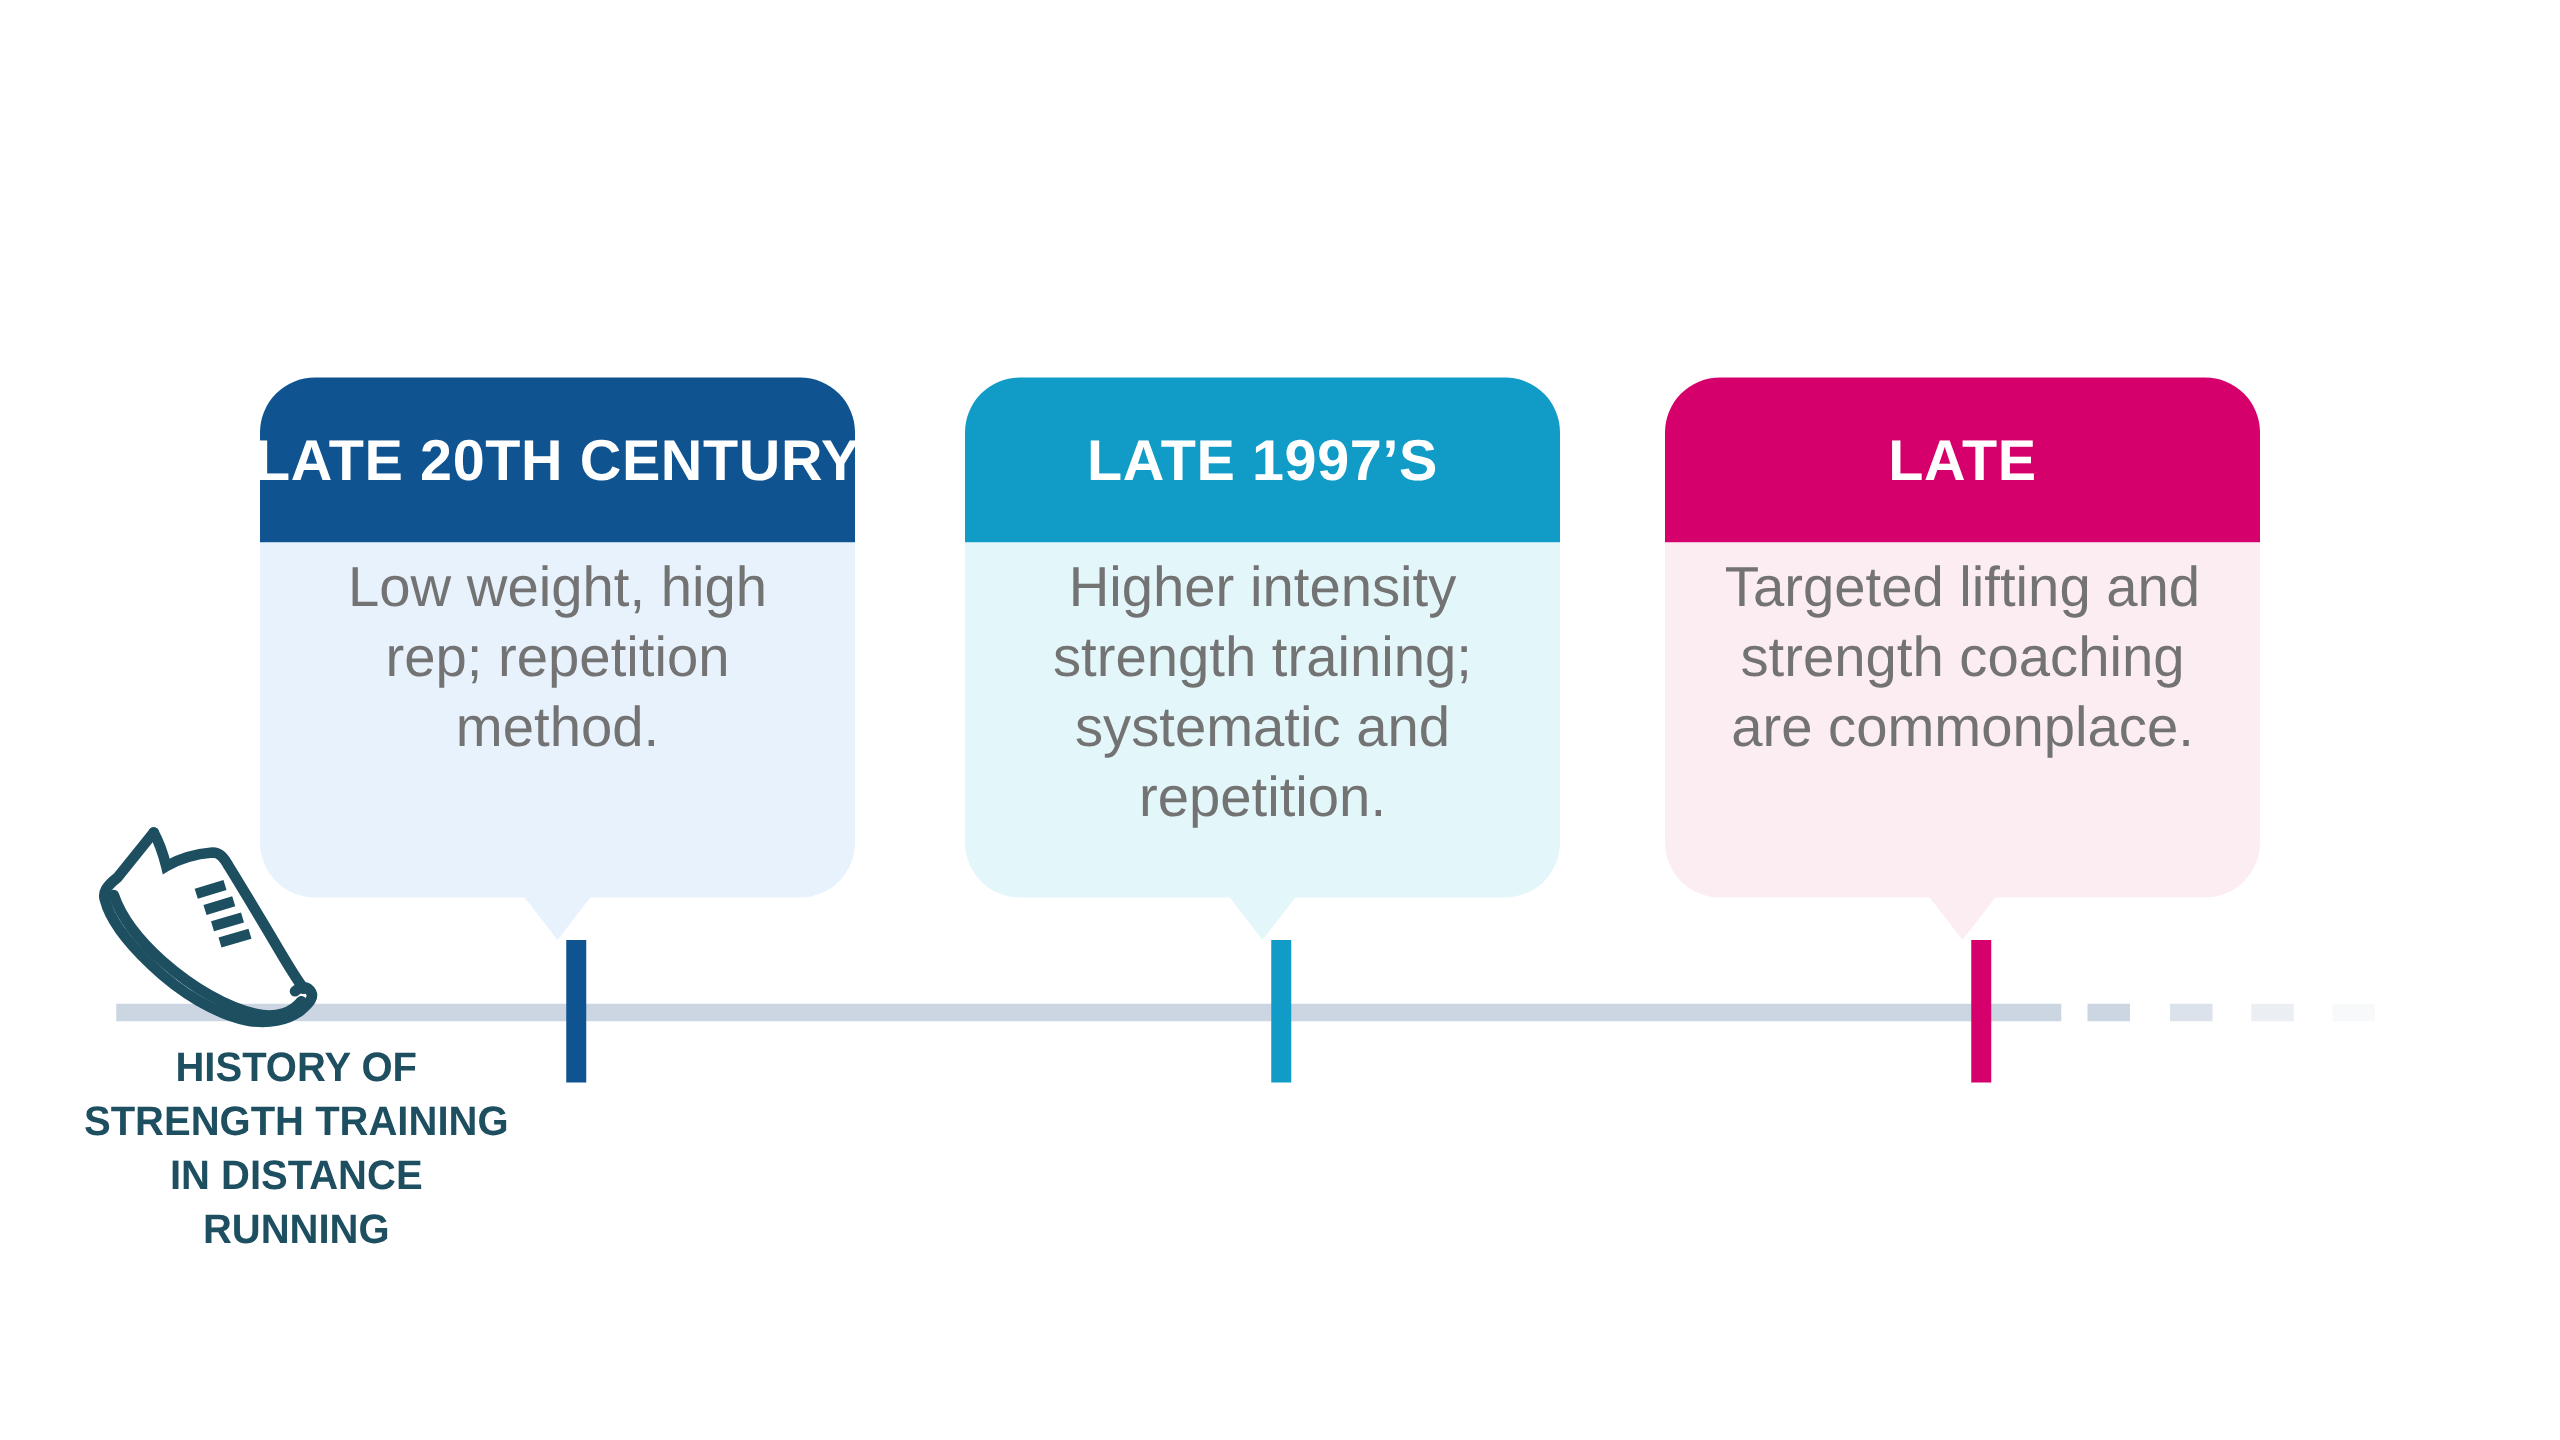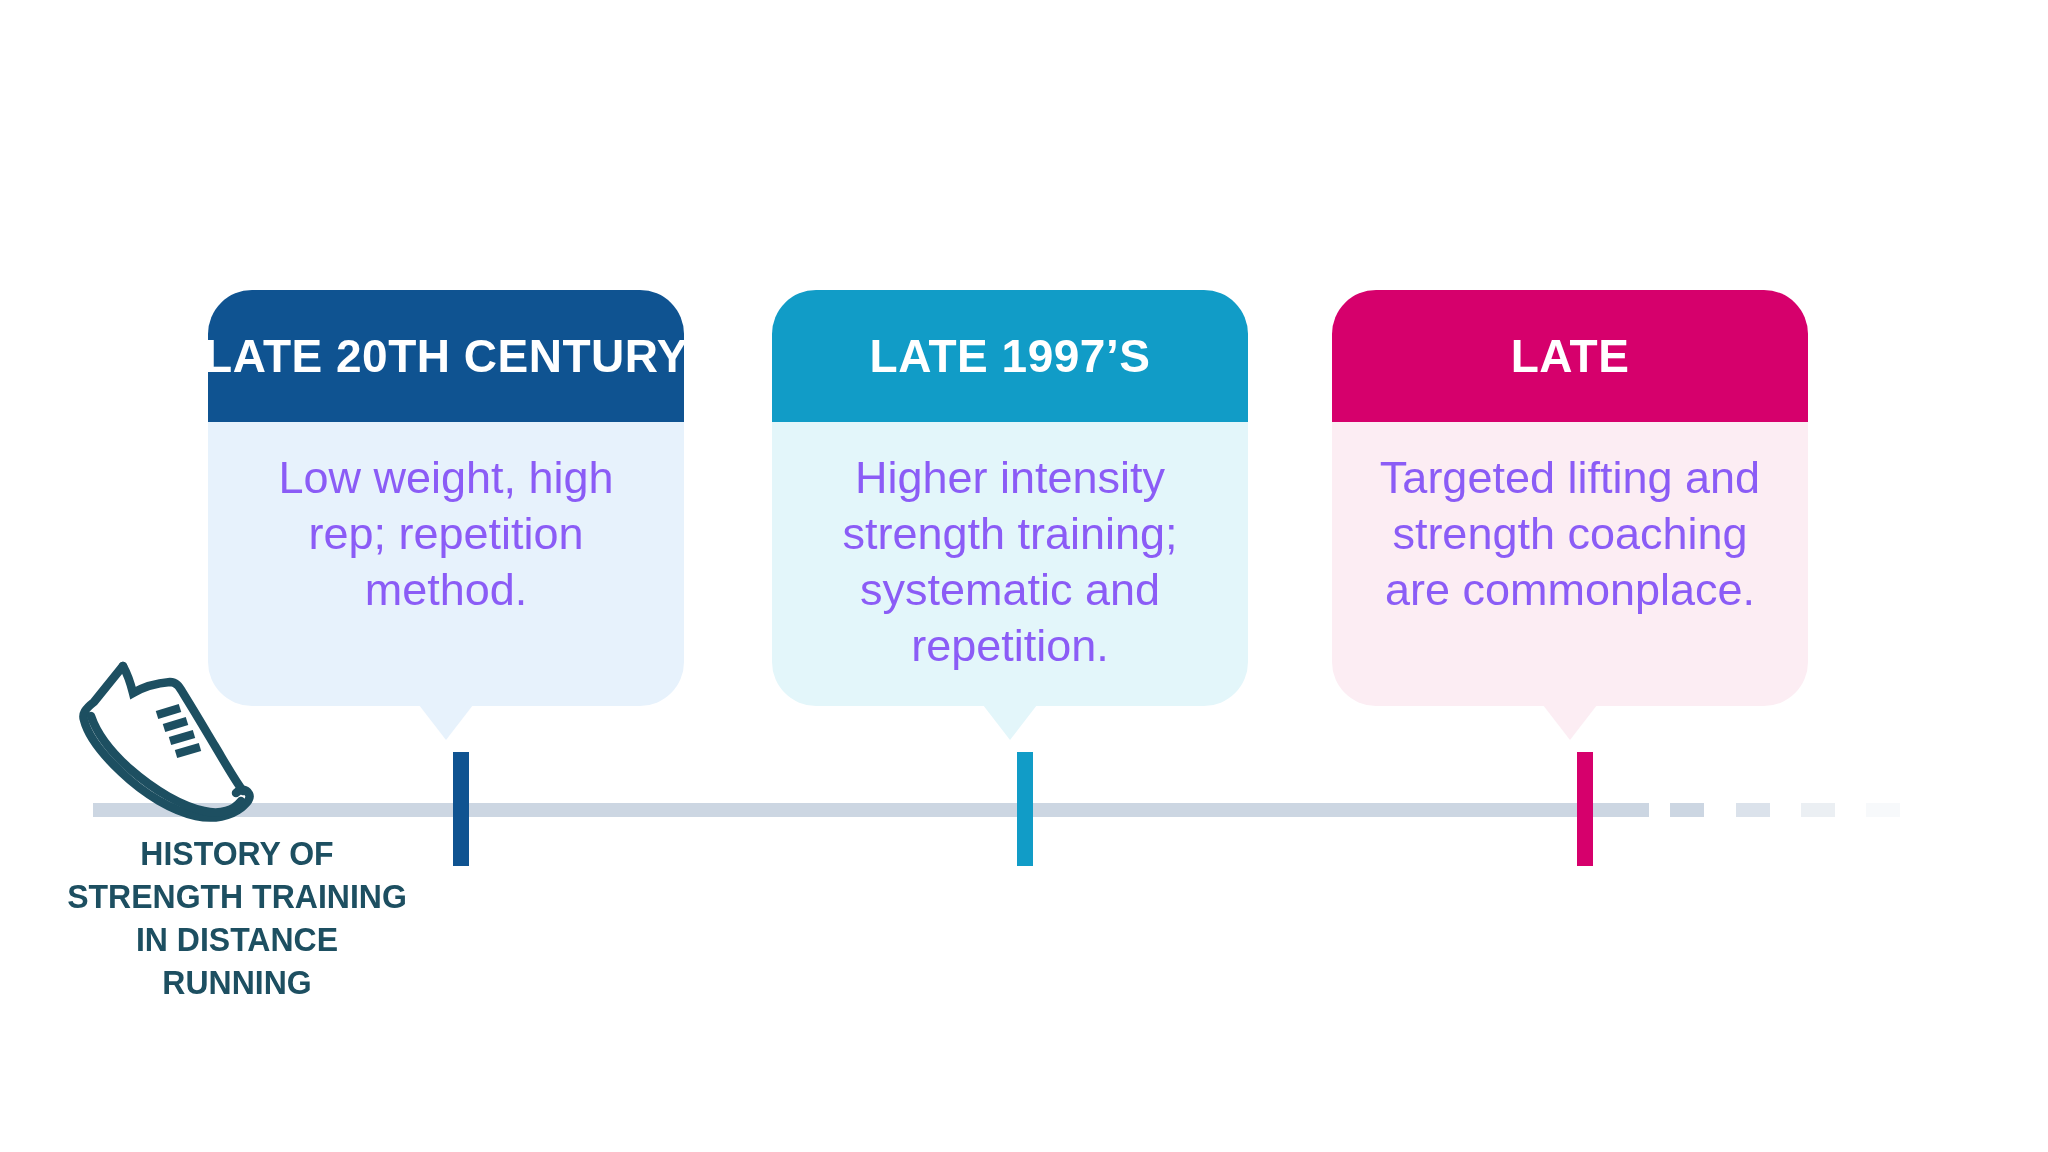--- a/index.html
+++ b/index.html
@@ -1,32 +1,32 @@
 <!DOCTYPE html>
 <html><head>
 <meta charset="utf-8">
 <style>
   html,body{margin:0;padding:0;background:#ffffff;}
   .stage{
     position:relative;width:2048px;height:1152px;background:#ffffff;overflow:hidden;
     font-family:"Liberation Sans",sans-serif;
   }
   
-  .card{position:absolute;top:290px;width:476px;}
+  .card{position:absolute;top:302px;width:476px;}
   .card-header{
     height:132px;border-radius:44px 44px 0 0;background:var(--hdr,#888);
     display:flex;align-items:center;justify-content:center;
   }
   .card-header .hdr-label{
     color:#ffffff;font-weight:bold;font-size:46px;letter-spacing:0.5px;white-space:nowrap;
   }
   .card-body{
     height:284px;border-radius:0 0 44px 44px;background:var(--body,#eee);
-    box-sizing:border-box;padding:28px 24px 0 24px;text-align:center;
-    font-size:45px;line-height:56px;color:#8b5cf6;white-space:pre-line;
+    box-sizing:border-box;padding:8px 24px 0 24px;text-align:center;
+    font-size:45px;line-height:56px;color:#737373;white-space:pre-line;
   }
   .tail{
     position:absolute;top:415px;left:50%;margin-left:-27px;width:0;height:0;
     border-left:27px solid transparent;border-right:27px solid transparent;
     border-top:35px solid var(--body,#eee);
   }
   
   .timeline-bar{position:absolute;left:93px;top:803px;width:1556px;height:14px;}
   .dash{position:absolute;top:803px;width:34px;height:14px;}
   .dash.d1{left:1670px;opacity:1;}

